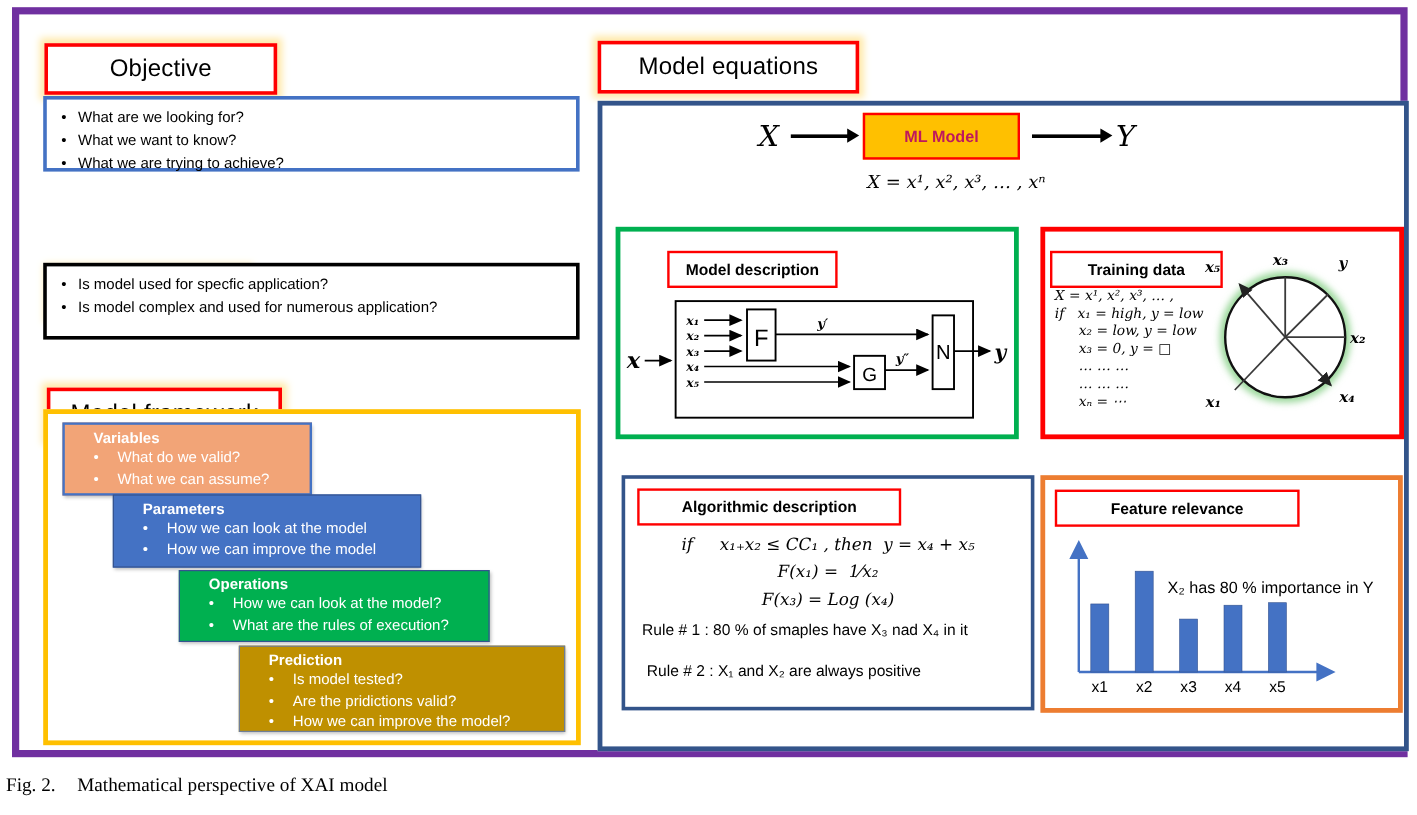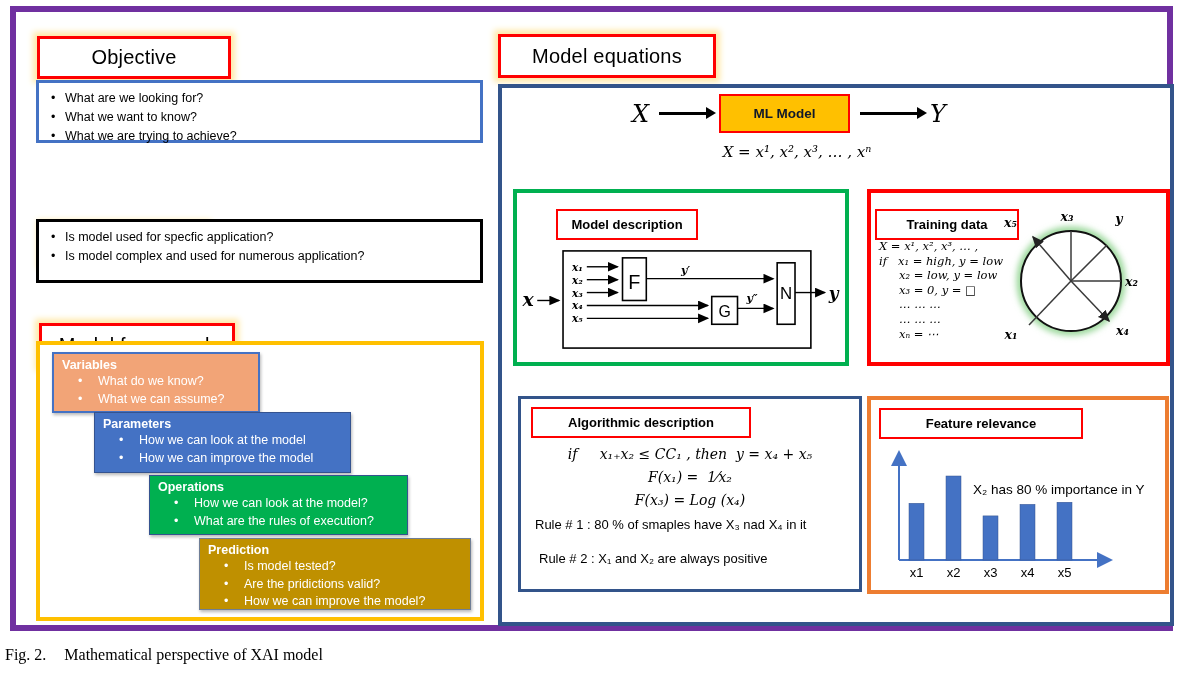--- a/index.html
+++ b/index.html
@@ -18,21 +18,21 @@
   .bullets{margin:6px 0 0 0;padding:0 0 0 26px;list-style:none;font-size:12.5px;line-height:19px;}
   .bullets li{position:relative;}
   .bullets li::before{content:"•";position:absolute;left:-14px;}
 
   .objective-box{position:absolute;left:20px;top:68px;width:441px;height:57px;border:3px solid #4472C4;background:#fff;}
   .scope-box{position:absolute;left:20px;top:207px;width:441px;height:58px;border:3px solid #000;background:#fff;}
   .scope-box .bullets{width:300px;}
 
   .framework-box{position:absolute;left:20px;top:329px;width:440px;height:272px;border:4px solid #FFC000;background:#fff;}
   .layer{position:absolute;color:#fff;box-shadow:1px 2px 3px rgba(0,0,0,.28);}
-  .layer-title{font-weight:bold;font-size:12.5px;padding:4px 0 0 8px;}
+  .layer-title{font-weight:bold;font-size:12.5px;padding:4px 0 0 24px;}
   .layer-bullets{margin:1px 0 0 0;padding:0 0 0 44px;list-style:none;font-size:12.5px;line-height:17.5px;}
   .layer-bullets li{position:relative;}
   .layer-bullets li::before{content:"•";position:absolute;left:-20px;}
   .layer.l-variables{left:12px;top:7px;width:204px;height:57px;background:#F2A477;border:2px solid #4472C4;}
   .layer.l-parameters{left:54px;top:67px;width:255px;height:59px;background:#4472C4;border:1px solid #35538f;}
   .layer.l-operations{left:109px;top:130px;width:257px;height:58px;background:#00B050;border:1px solid #35538f;}
   .layer.l-prediction{left:159px;top:193px;width:270px;height:70px;background:#BF9000;border:1px solid #6f7e96;}
 
   
   .bigbox{position:absolute;left:482px;top:72px;width:668px;height:534px;border:4px solid #33548A;background:#fff;}
@@ -41,21 +41,21 @@
   .td-panel{left:365px;top:101px;width:295px;height:169px;border:4px solid #FF0000;}
   .ad-panel{left:16px;top:308px;width:338px;height:190px;border:3px solid #33548A;}
   .fr-panel{left:365px;top:308px;width:294px;height:190px;border:4px solid #ED7D31;}
 
   .math{font-family:"DejaVu Serif","Liberation Serif",serif;font-style:italic;}
   .flow-row{position:absolute;left:130px;top:6px;display:flex;align-items:center;}
   .flow-var{font-size:24px;}
   .harrow{position:relative;height:3px;background:#000;margin:0 12px 0 10px;}
   .harrow::after{content:"";position:absolute;right:-9px;top:-5px;border:6.5px solid transparent;border-left:10px solid #000;border-right:0;}
   .ml-box{width:127px;height:35px;background:#FFC000;border:2px solid #FF0000;display:flex;align-items:center;justify-content:center;
-          color:#0f172a;font-weight:bold;font-size:13.5px;}
+          color:#be185d;font-weight:bold;font-size:13.5px;}
   .eq1{position:absolute;left:110px;top:55px;width:370px;text-align:center;font-size:15px;white-space:pre;}
   .eq-defs{position:absolute;left:95px;top:80px;width:400px;display:flex;justify-content:center;gap:46px;font-size:14px;white-space:pre;}
 
   .md-chip{left:39px;top:16px;width:138px;height:27px;}
   .md-svg{position:absolute;left:0px;top:48px;}
   .md-svg .box{fill:#fff;stroke:#000;stroke-width:1.6;}
   .md-svg line{stroke:#000;stroke-width:1.4;}
   .mtx{font-family:"DejaVu Serif","Liberation Serif",serif;font-style:italic;font-weight:bold;}
 
   .td-chip{left:4px;top:16px;width:140px;height:27px;}
@@ -105,21 +105,21 @@
         <li>Is model complex and used for numerous application?</li>
       </ul>
     </div>
 
     <div class="sec-title" style="left:23px;top:283px;width:190px;height:38px;margin-top:28px;">Model framework</div>
 
     <div class="framework-box">
       <div class="layer l-variables">
         <div class="layer-title">Variables</div>
         <ul class="layer-bullets">
-          <li>What do we know?</li>
+          <li>What do we valid?</li>
           <li>What we can assume?</li>
         </ul>
       </div>
       <div class="layer l-parameters">
         <div class="layer-title">Parameters</div>
         <ul class="layer-bullets">
           <li>How we can look at the model</li>
           <li>How we can improve the model</li>
         </ul>
       </div>

